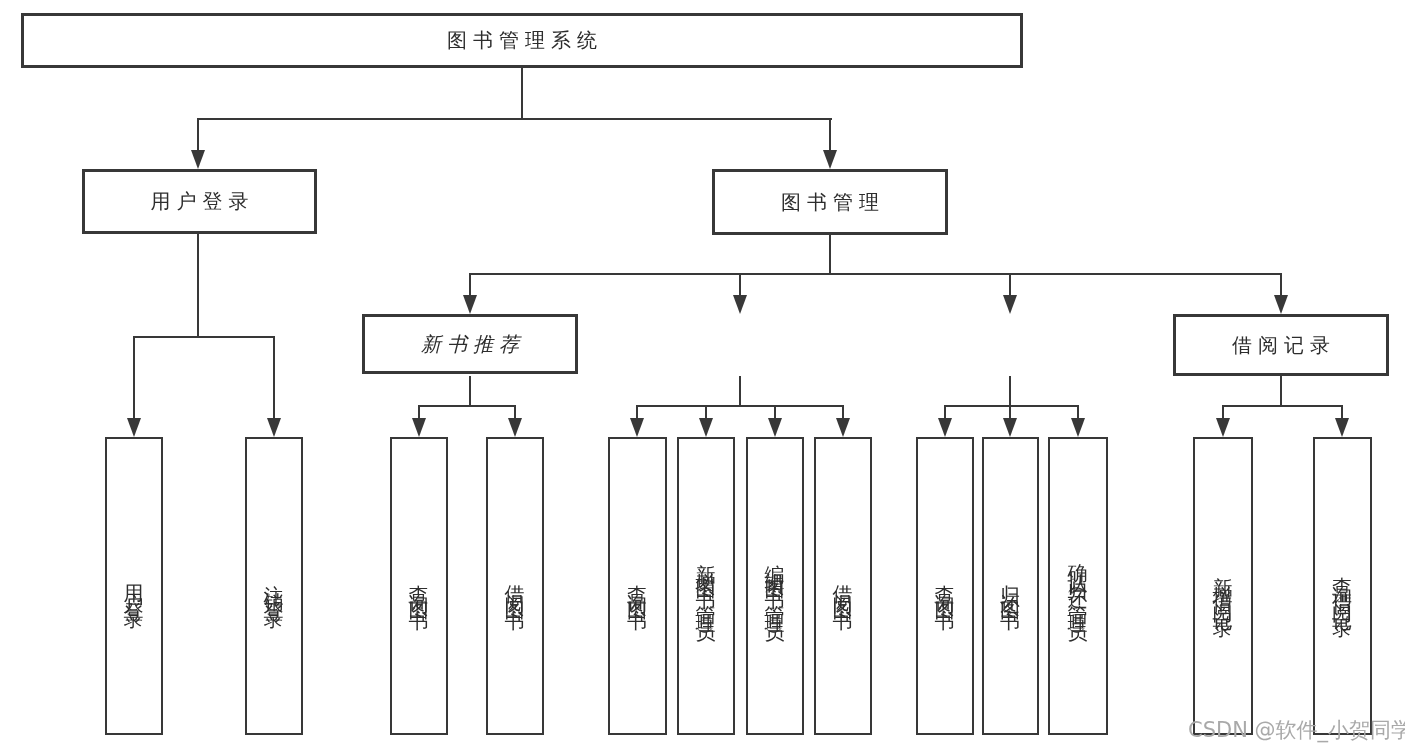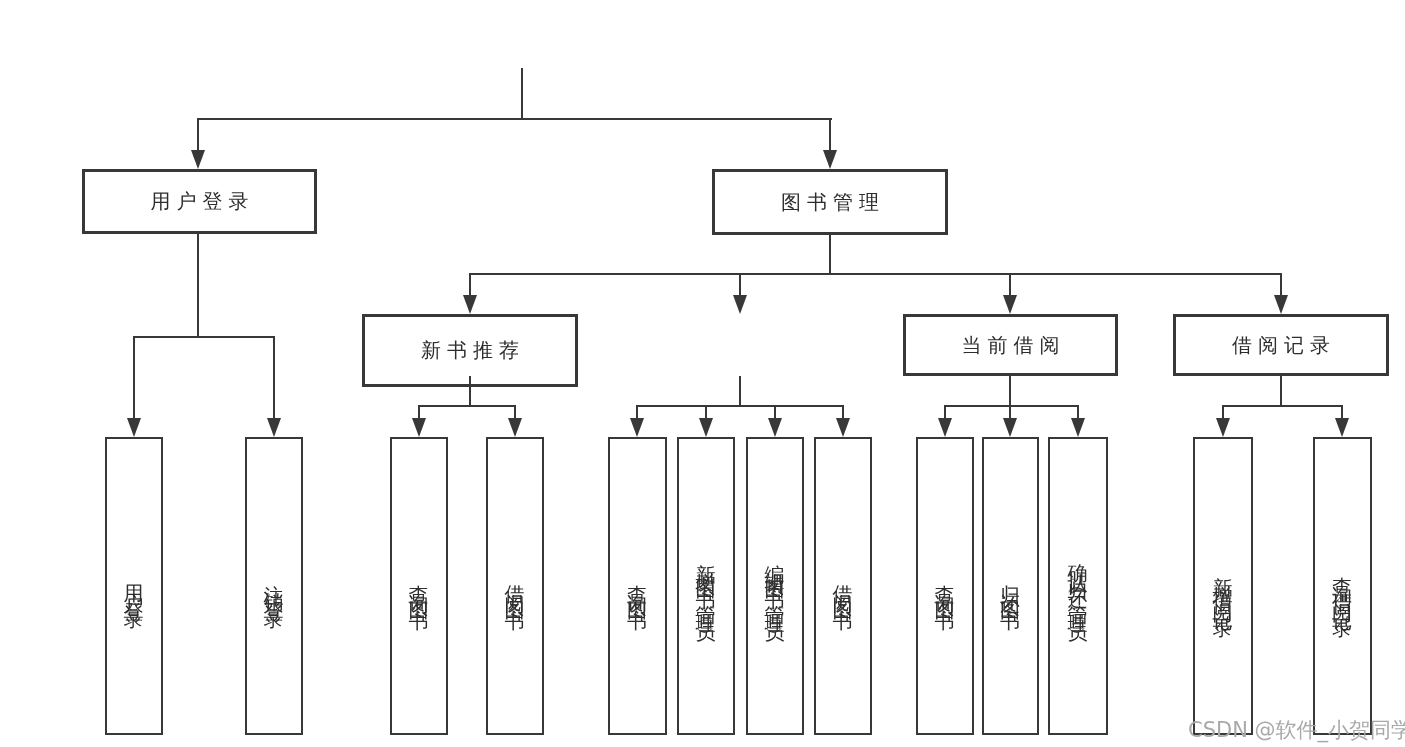--- a/index.html
+++ b/index.html
@@ -37,33 +37,33 @@
   .watermark{
     position:absolute;left:1188px;top:716px;z-index:5;
     font-size:21px;color:var(--watermark);white-space:nowrap;
   }
 </style>
 </head>
 <body>
 
 <div class="canvas">
 
+  <div class="box" style="left:21px;top:13px;width:1002px;height:55px;">
+    <span class="hlabel">图书管理系统</span>
+  </div>
 
   <div class="box" style="left:82px;top:169px;width:235px;height:65px;">
     <span class="hlabel">用户登录</span>
   </div>
   <div class="box" style="left:712px;top:169px;width:236px;height:66px;justify-content:center;">
     <span class="hlabel">图书管理</span>
   </div>
 
-  <div class="box" style="left:362px;top:314px;width:216px;height:73px;">
+  <div class="box" style="left:362px;top:314px;width:216px;height:60px;font-style:italic;">
     <span class="hlabel">新书推荐</span>
-  </div>
-  <div class="box" style="left:903px;top:314px;width:215px;height:62px;">
-    <span class="hlabel">当前借阅</span>
   </div>
   <div class="box" style="left:1173px;top:314px;width:216px;height:62px;">
     <span class="hlabel">借阅记录</span>
   </div>
 
   <div class="box leaf" style="left:105px;top:437px;width:58px;height:298px;">
     <span class="vlabel">用户登录</span>
   </div>
   <div class="box leaf" style="left:245px;top:437px;width:58px;height:298px;">
     <span class="vlabel">注销登录</span>

